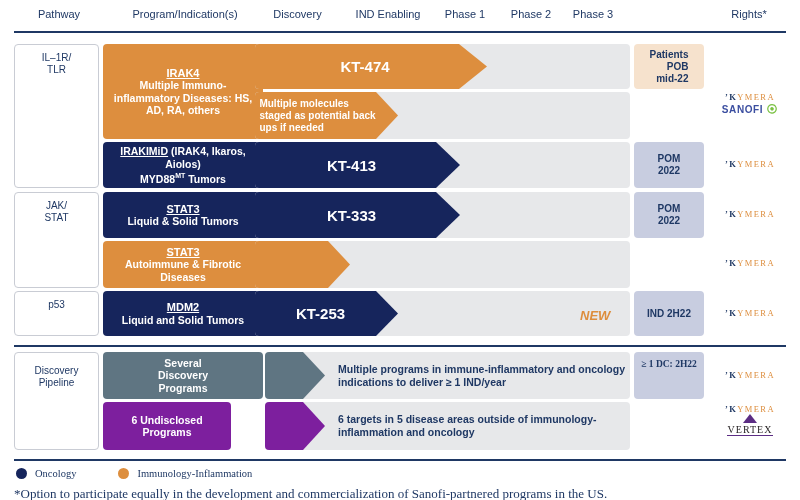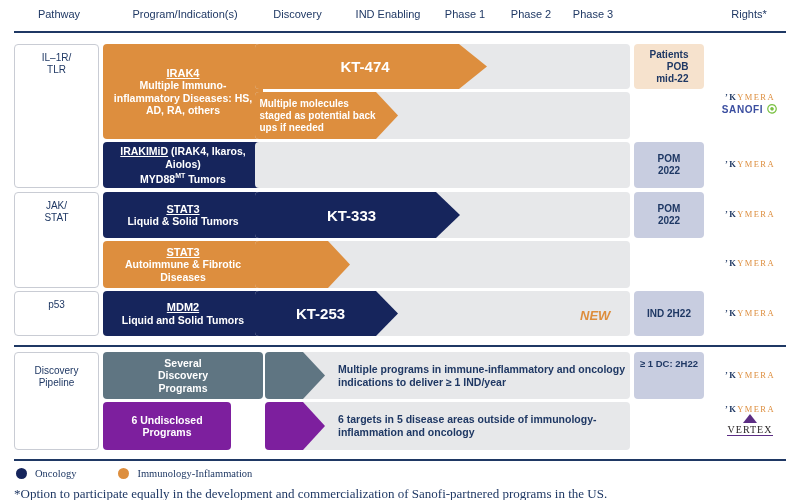--- a/index.html
+++ b/index.html
@@ -209,20 +209,24 @@
   <div class="bar" style="left:255px; top:92px; width:143px; height:47px; background:#dd8e3e; font-size:10px; line-height:12px;
        clip-path: polygon(0 0, calc(100% - 22px) 0, 100% 50%, calc(100% - 22px) 100%, 0 100%);">
     <span class="lbl" style="left:-9px;">Multiple molecules<br>staged as potential back<br>ups if needed</span>
   </div>
 
   <div class="prog-box" style="left:103px; top:142px; width:160px; height:46px; background:#16255c;">
     <span style="font-size:10.5px;"><u style="font-weight:bold;">IRAKIMiD</u> <b>(IRAK4, Ikaros, Aiolos)</b></span>
     <span class="prog-sub">MYD88<span class="sup">MT</span> Tumors</span>
   </div>
   <div class="track" style="left:255px; top:142px; width:375px; height:46px;"></div>
+  <div class="bar" style="left:255px; top:142px; width:205px; height:46px; background:#16255c;
+       clip-path: polygon(0 0, calc(100% - 24px) 0, 100% 50%, calc(100% - 24px) 100%, 0 100%);">
+    <span class="lbl">KT-413</span>
+  </div>
   <div class="milestone lav" style="left:634px; top:142px; width:70px; height:46px;">
     <span>POM<br>2022</span>
   </div>
   <div class="rights" style="left:708px; top:159px; width:84px;">
     <div class="kymera"><span class="tick">ʼ</span><span class="k">K</span>YMERA</div>
   </div>
 
   <div class="prog-box" style="left:103px; top:192px; width:160px; height:46px; background:#16255c;">
     <span class="prog-title">STAT3</span>
     <span class="prog-sub">Liquid &amp; Solid Tumors</span>
@@ -271,21 +275,21 @@
 
   <div class="sep" style="top:345px;"></div>
 
   <div class="prog-box" style="left:103px; top:352px; width:160px; height:47px; background:#5f7582;">
     <span class="prog-sub">Several<br>Discovery<br>Programs</span>
   </div>
   <div class="track" style="left:265px; top:352px; width:365px; height:47px;"></div>
   <div class="bar" style="left:265px; top:352px; width:60px; height:47px; background:#5f7582;
        clip-path: polygon(0 0, calc(100% - 22px) 0, 100% 50%, calc(100% - 22px) 100%, 0 100%);"></div>
   <div class="desc" style="left:328px; top:352px; width:300px; height:47px;">Multiple programs in immune-inflammatory and oncology indications to deliver ≥ 1 IND/year</div>
-  <div class="milestone lav" style="left:634px; top:352px; width:70px; height:47px; font-size:9.5px; justify-content:flex-start; padding-top:6px;">
+  <div class="milestone lav" style="left:634px; top:352px; width:70px; height:47px; font-size:9.5px; justify-content:flex-start; padding-top:6px;font-family:Liberation Serif, serif;">
     <span>≥ 1 DC: 2H22</span>
   </div>
   <div class="rights" style="left:708px; top:370px; width:84px;">
     <div class="kymera"><span class="tick">ʼ</span><span class="k">K</span>YMERA</div>
   </div>
 
   <div class="prog-box" style="left:103px; top:402px; width:128px; height:48px; background:#7d1f9e;">
     <span class="prog-sub">6 Undisclosed<br>Programs</span>
   </div>
   <div class="track" style="left:265px; top:402px; width:365px; height:48px;"></div>

